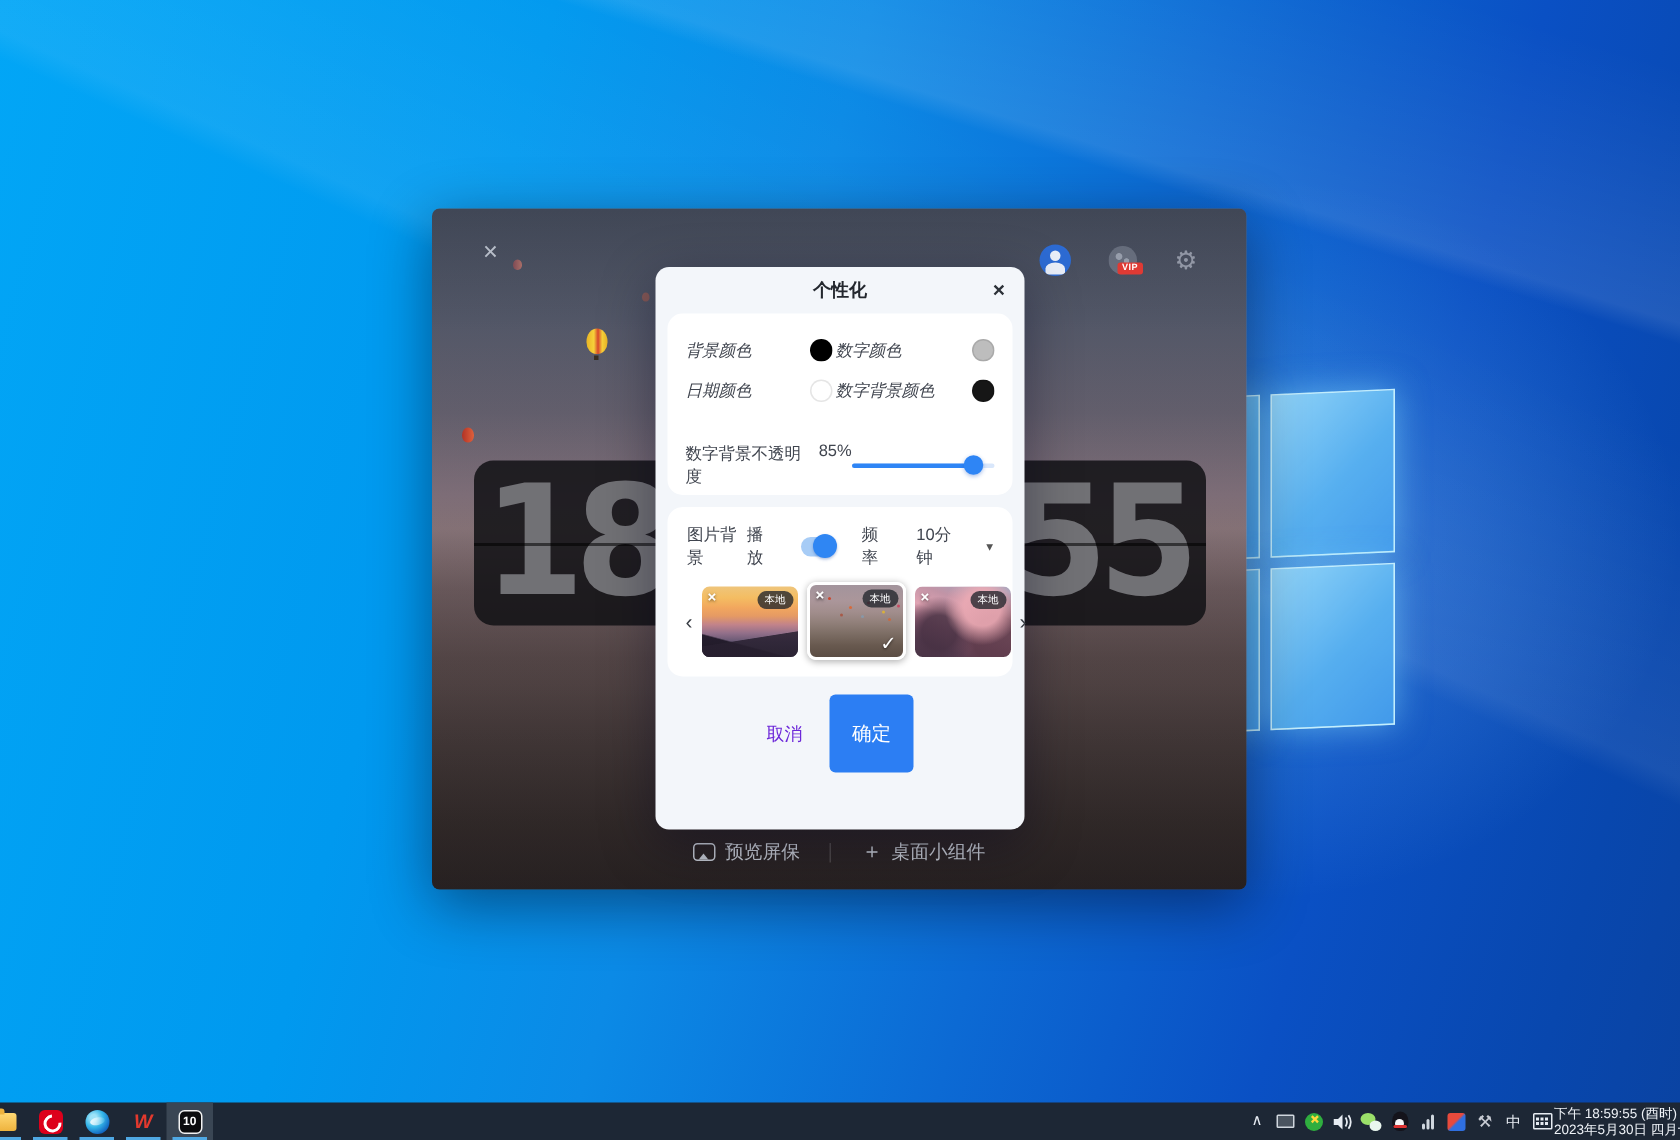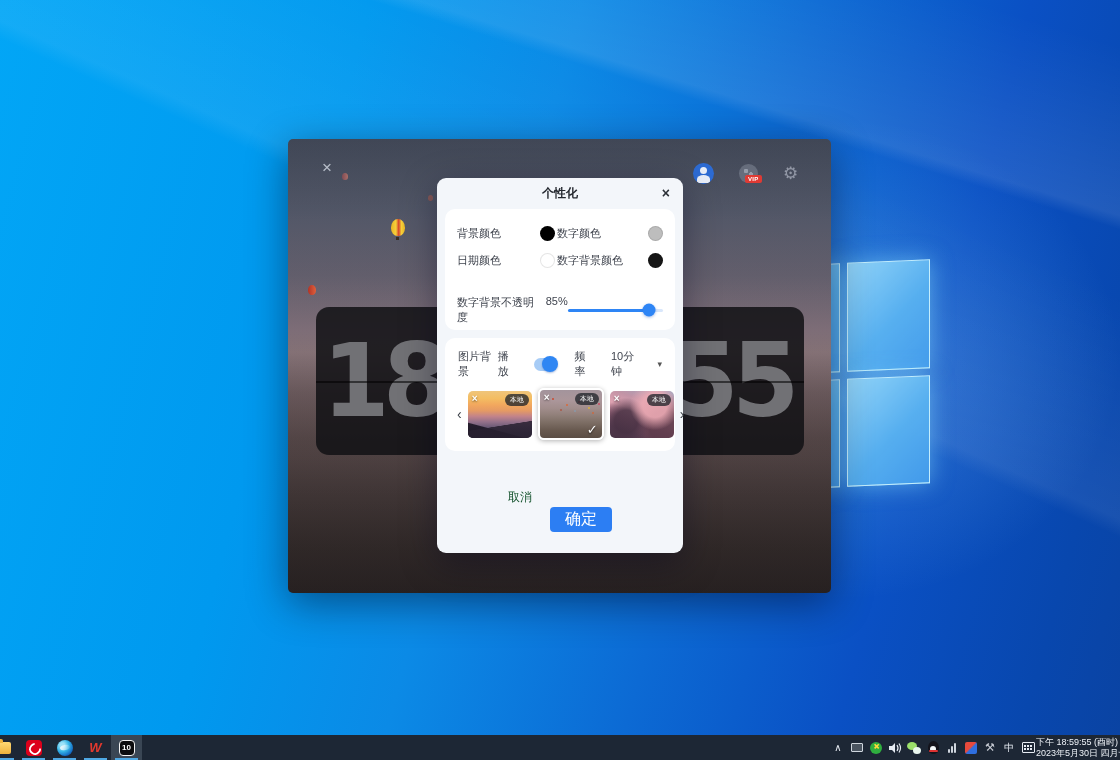--- a/index.html
+++ b/index.html
@@ -44,21 +44,21 @@
   .cookie { width:19px; height:19px; border-radius:50%; position:relative;
     background:radial-gradient(circle at 7px 7px,rgba(210,216,228,.45) 2px,transparent 2.5px),
                radial-gradient(circle at 12px 10px,rgba(210,216,228,.45) 1.6px,transparent 2px),
                radial-gradient(circle at 8px 13px,rgba(210,216,228,.45) 1.4px,transparent 1.8px),
                rgba(150,158,172,.40); }
   .vip { position:absolute; left:6px; top:11px; background:#df3a34; color:#fff; font-size:6px; font-weight:bold;
     padding:1px 3px; border-radius:2px; letter-spacing:.3px; }
   .gearglyph { font-size:17px; color:rgba(205,212,224,.55); line-height:1; }
 
   
-  .flipbig { position:absolute; left:28px; top:168px; width:139px; height:148px; border-radius:13px;
+  .flipbig { position:absolute; left:28px; top:168px; width:139px; height:110px; border-radius:13px;
     background:rgba(18,18,21,.86); display:flex; align-items:center; justify-content:center; overflow:hidden; }
   .flipbig.p2 { left:202px; } .flipbig.p3 { left:377px; }
   .flipbig::after { content:""; position:absolute; left:0; right:0; top:50%; height:2px; background:rgba(0,0,0,.55); }
   .flipbig span { font-family:"DejaVu Sans",sans-serif; font-weight:bold; font-size:102px; line-height:1;
     color:#717175; letter-spacing:-7px; transform:scaleX(.95) translateX(-3px); }
 
   .aw-footer { position:absolute; left:0; right:0; bottom:16px; display:flex; align-items:center; justify-content:center;
     gap:20px; color:#c3c8d0; font-size:12.5px; }
   .awf-item { display:flex; align-items:center; gap:6px; }
   .awf-sep { width:1px; height:13px; background:rgba(255,255,255,.16); }
@@ -67,21 +67,21 @@
   .plus { font-size:14px; }
 
   
   .dialog { position:absolute; left:437px; top:178px; width:246px; height:375px; background:#f3f6fa;
     border-radius:9px; box-shadow:0 10px 36px rgba(0,0,30,.38); font-size:11px; color:#3c424d; }
   .dlg-head { position:relative; height:31px; display:flex; align-items:center; justify-content:center; }
   .dlg-title { font-size:12px; font-weight:600; color:#23272e; }
   .dlg-close { position:absolute; right:13px; top:8px; font-size:14px; font-weight:bold; color:#2c3138; line-height:1; }
   .card { background:#fff; border-radius:10px; margin:0 8px 8px; padding:11px 12px; }
   .crow { display:flex; align-items:center; justify-content:space-between; height:27px; }
-  .ccell { display:flex; align-items:flex-end; justify-content:space-between; }
+  .ccell { display:flex; align-items:flex-end; justify-content:space-between;font-style:italic; }
   .ccell.a { width:98px; } .ccell.b { width:106px; }
   .clabel { color:#40454f; }
   .dot { width:15px; height:15px; border-radius:50%; border:1px solid rgba(0,0,0,.10); }
   .oprow { display:flex; align-items:center; justify-content:space-between; margin-top:27px; height:18px; }
   .oplabel { display:flex; gap:4px; color:#40454f; }
   .slider { position:relative; width:98px; height:3px; border-radius:2px; background:#d9e7fb; }
   .slider-fill { position:absolute; left:0; top:0; bottom:0; border-radius:2px; background:#2e85f5; }
   .slider-knob { position:absolute; top:50%; width:13px; height:13px; border-radius:50%; background:#2e85f5;
     transform:translate(-50%,-50%); box-shadow:0 1px 3px rgba(30,90,200,.4); }
   .pichead { display:flex; align-items:center; justify-content:space-between; padding:0 1px; }
@@ -110,22 +110,22 @@
     box-shadow:14px 6px 0 #d86a3a, 26px 3px 0 #b0485a, 36px 9px 0 #d8b03a, 46px 5px 0 #c84a62, 22px 12px 0 #8898a8, 40px 14px 0 #c86a42, 8px 11px 0 #a85a48; }
   .preview { position:relative; margin:0 8px; height:96px; border-radius:10px; overflow:hidden;
     background:linear-gradient(180deg,#8d818c 0%,#9e8a90 16%,#b49d9b 30%,#ab9088 42%,#937b6f 54%,#7e685c 68%,#6d584b 82%,#614d41 100%); }
   .pv-date { margin-top:8px; text-align:center; color:#fff; font-size:11px; font-weight:600; text-shadow:0 1px 3px rgba(0,0,0,.45); position:relative; }
   .pv-flip { position:relative; margin-top:5px; display:flex; justify-content:center; gap:8px; }
   .pvcell { position:relative; width:44px; height:44px; border-radius:6px; background:rgba(28,28,32,.88);
     display:flex; align-items:center; justify-content:center; overflow:hidden; }
   .pvcell::after { content:""; position:absolute; left:0; right:0; top:50%; height:1px; background:rgba(0,0,0,.6); }
   .pvcell span { font-family:"DejaVu Sans",sans-serif; font-weight:bold; font-size:29px; color:#f5f5f5; letter-spacing:-2px; }
   .dlg-actions { display:flex; align-items:center; justify-content:center; gap:18px; margin-top:12px; }
-  .btn-cancel { color:#14532d; font-size:12px; }
-  .btn-ok { color:#fff; font-size:16px; padding:2px 15px; border-radius:4px;margin-top:44px; }
+  .btn-cancel { color:#6d28d9; font-size:12px; }
+  .btn-ok { color:#fff; font-size:13px; padding:17px 15px; border-radius:4px; }
 
   
   .taskbar { position:absolute; left:0; bottom:0; width:1120px; height:25px; background:#1d2735;
     display:flex; align-items:stretch; }
   .tb-apps { display:flex; margin-left:-13px; }
   .tb-item { position:relative; width:31px; display:flex; align-items:center; justify-content:center; }
   .tb-item.active { background:#3a4654;text-align:center; }
   .tb-item::after { content:""; position:absolute; bottom:0; left:4px; right:4px; height:2px; background:#4fa8e3; }
   .ic-folder { width:16px; height:12px; background:linear-gradient(180deg,#ffd974,#eeb33e); border-radius:2px; position:relative; }
   .ic-folder::before { content:""; position:absolute; left:0; top:-3px; width:8px; height:4px; background:#eeb33e; border-radius:2px 2px 0 0; }
@@ -193,20 +193,31 @@
     <div class="flipbig p1">
         <span>18</span>
       </div>
     <div class="flipbig p2">
         <span>59</span>
       </div>
     <div class="flipbig p3">
         <span>55</span>
       </div>
 
+    <div class="aw-footer">
+      <div class="awf-item">
+        <span class="pic-ic"></span>
+        <span>预览屏保</span>
+      </div>
+      <div class="awf-sep"></div>
+      <div class="awf-item">
+        <span class="plus">＋</span>
+        <span>桌面小组件</span>
+      </div>
+    </div>
   </div>
 
   <div class="dialog">
     <div class="dlg-head">
       <span class="dlg-title">个性化</span>
       <span class="dlg-close">×</span>
     </div>
 
     <div class="card">
       <div class="crow">

